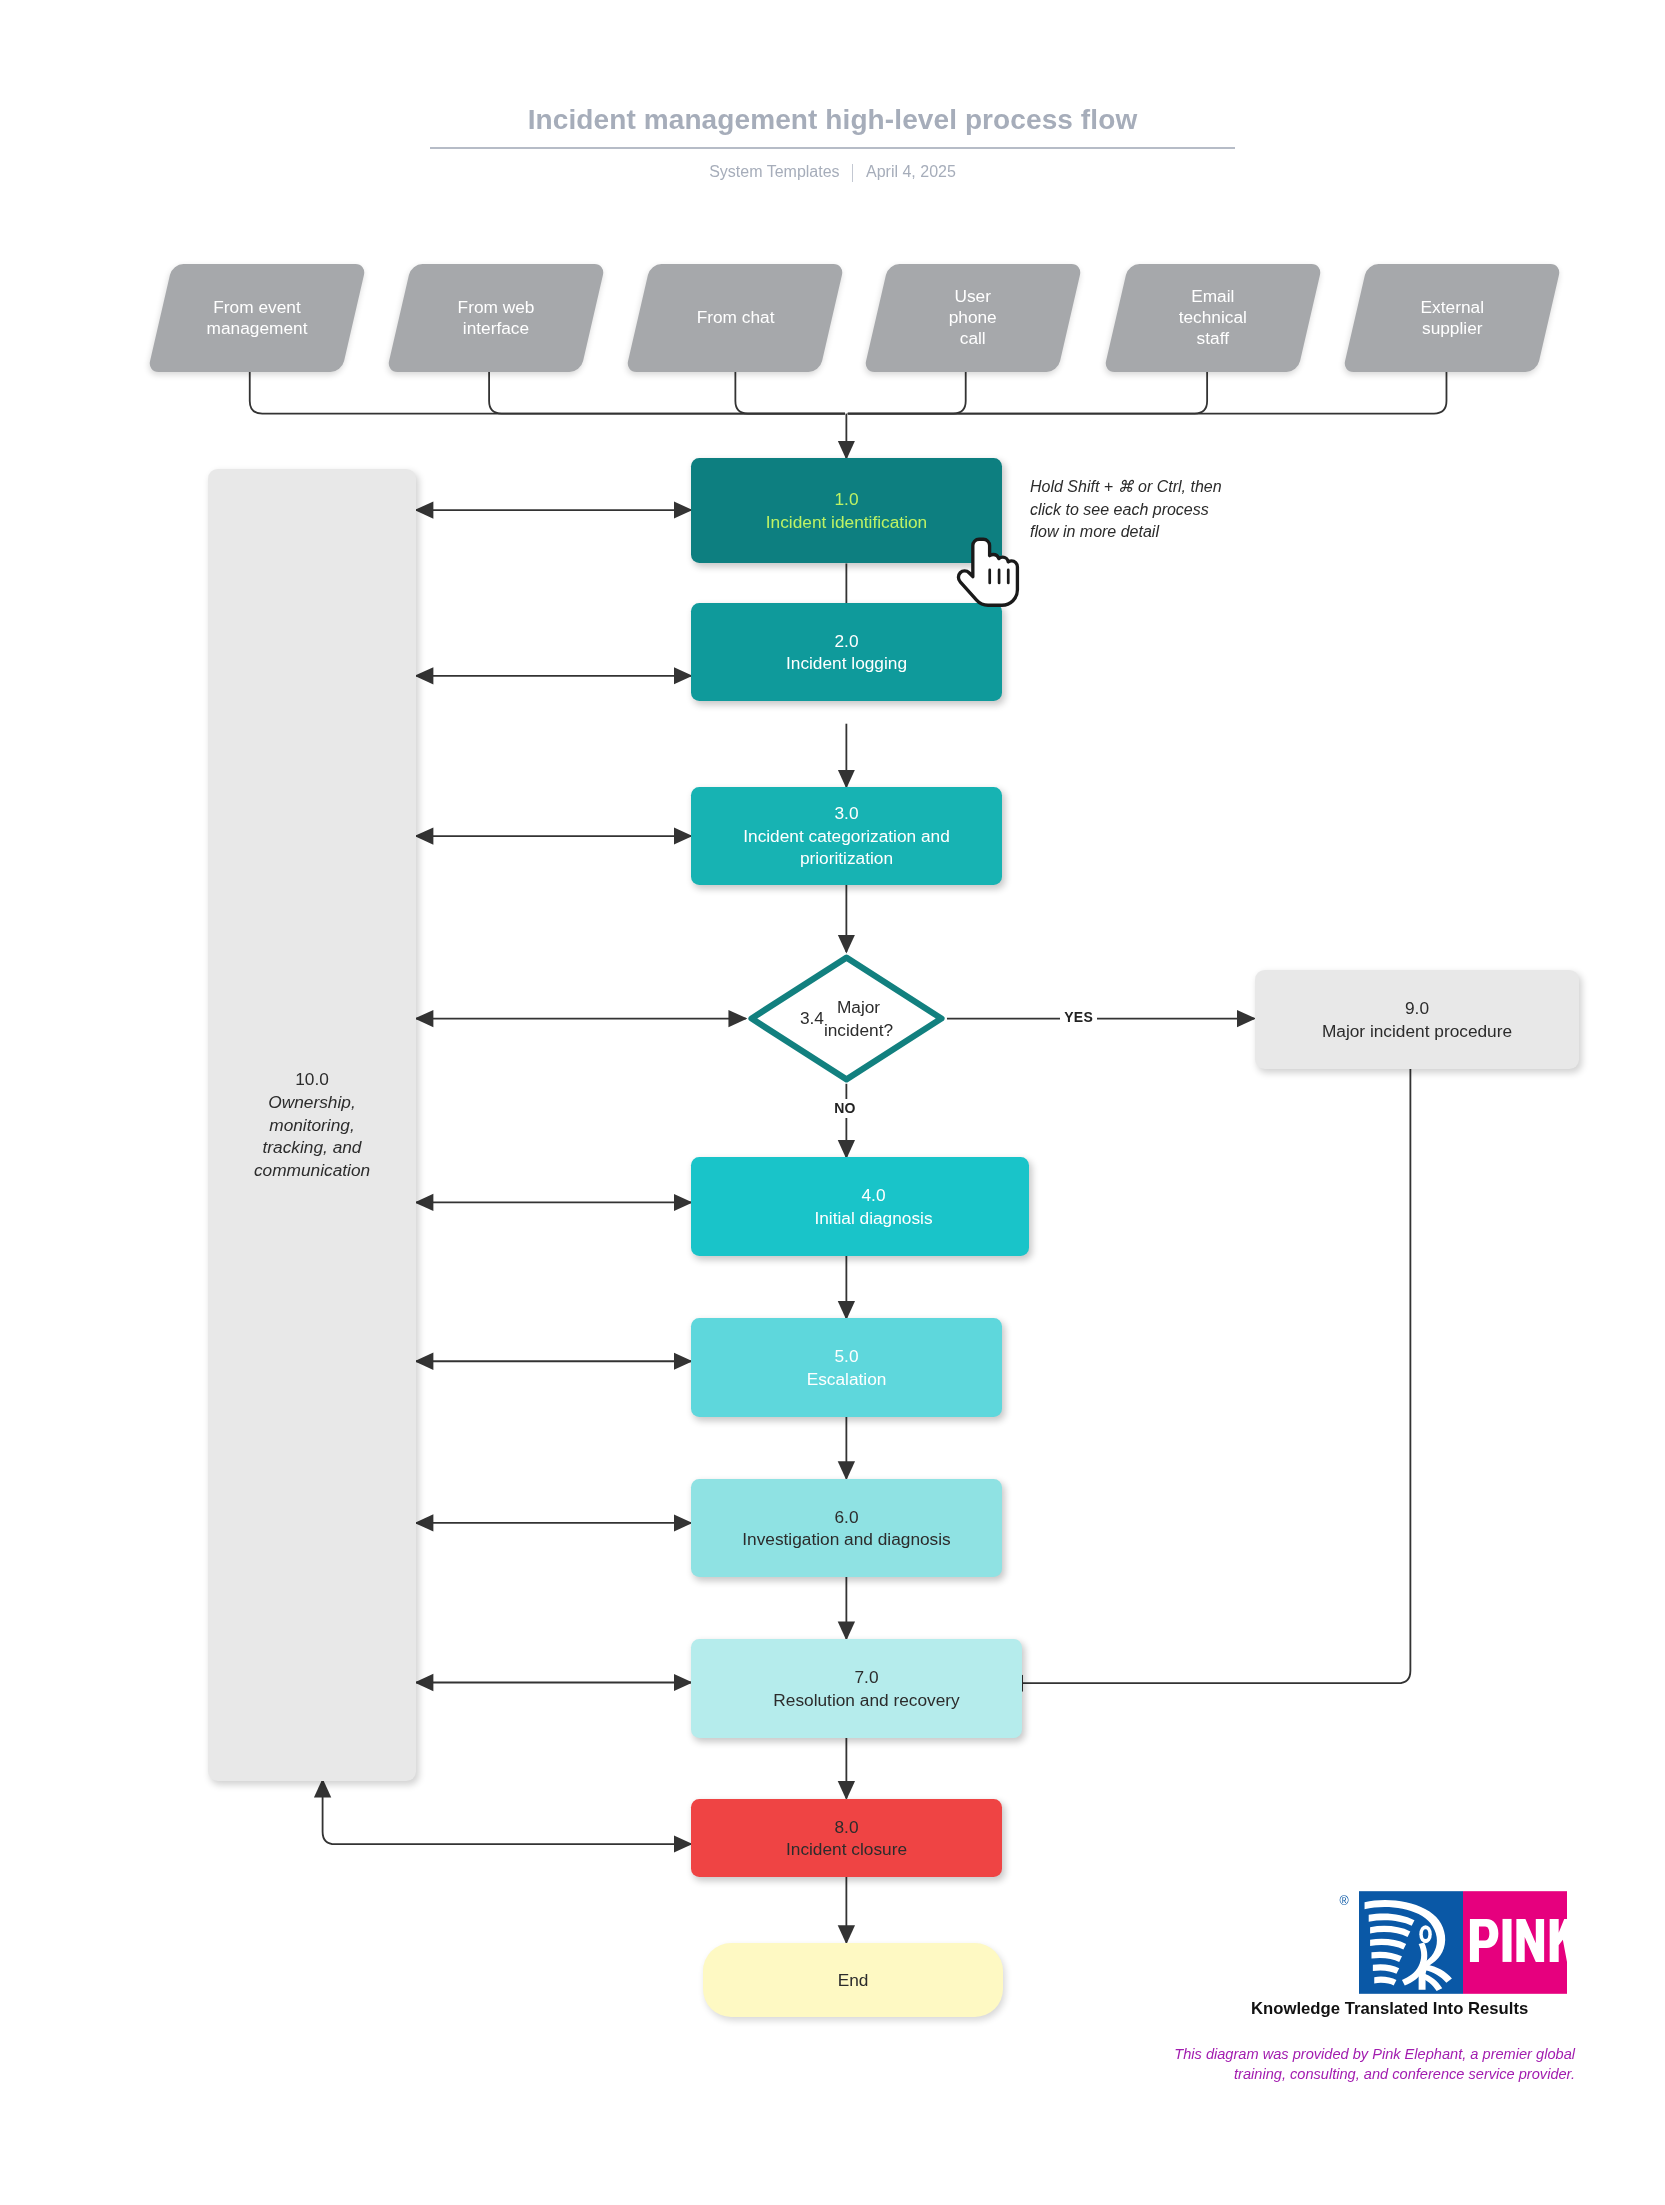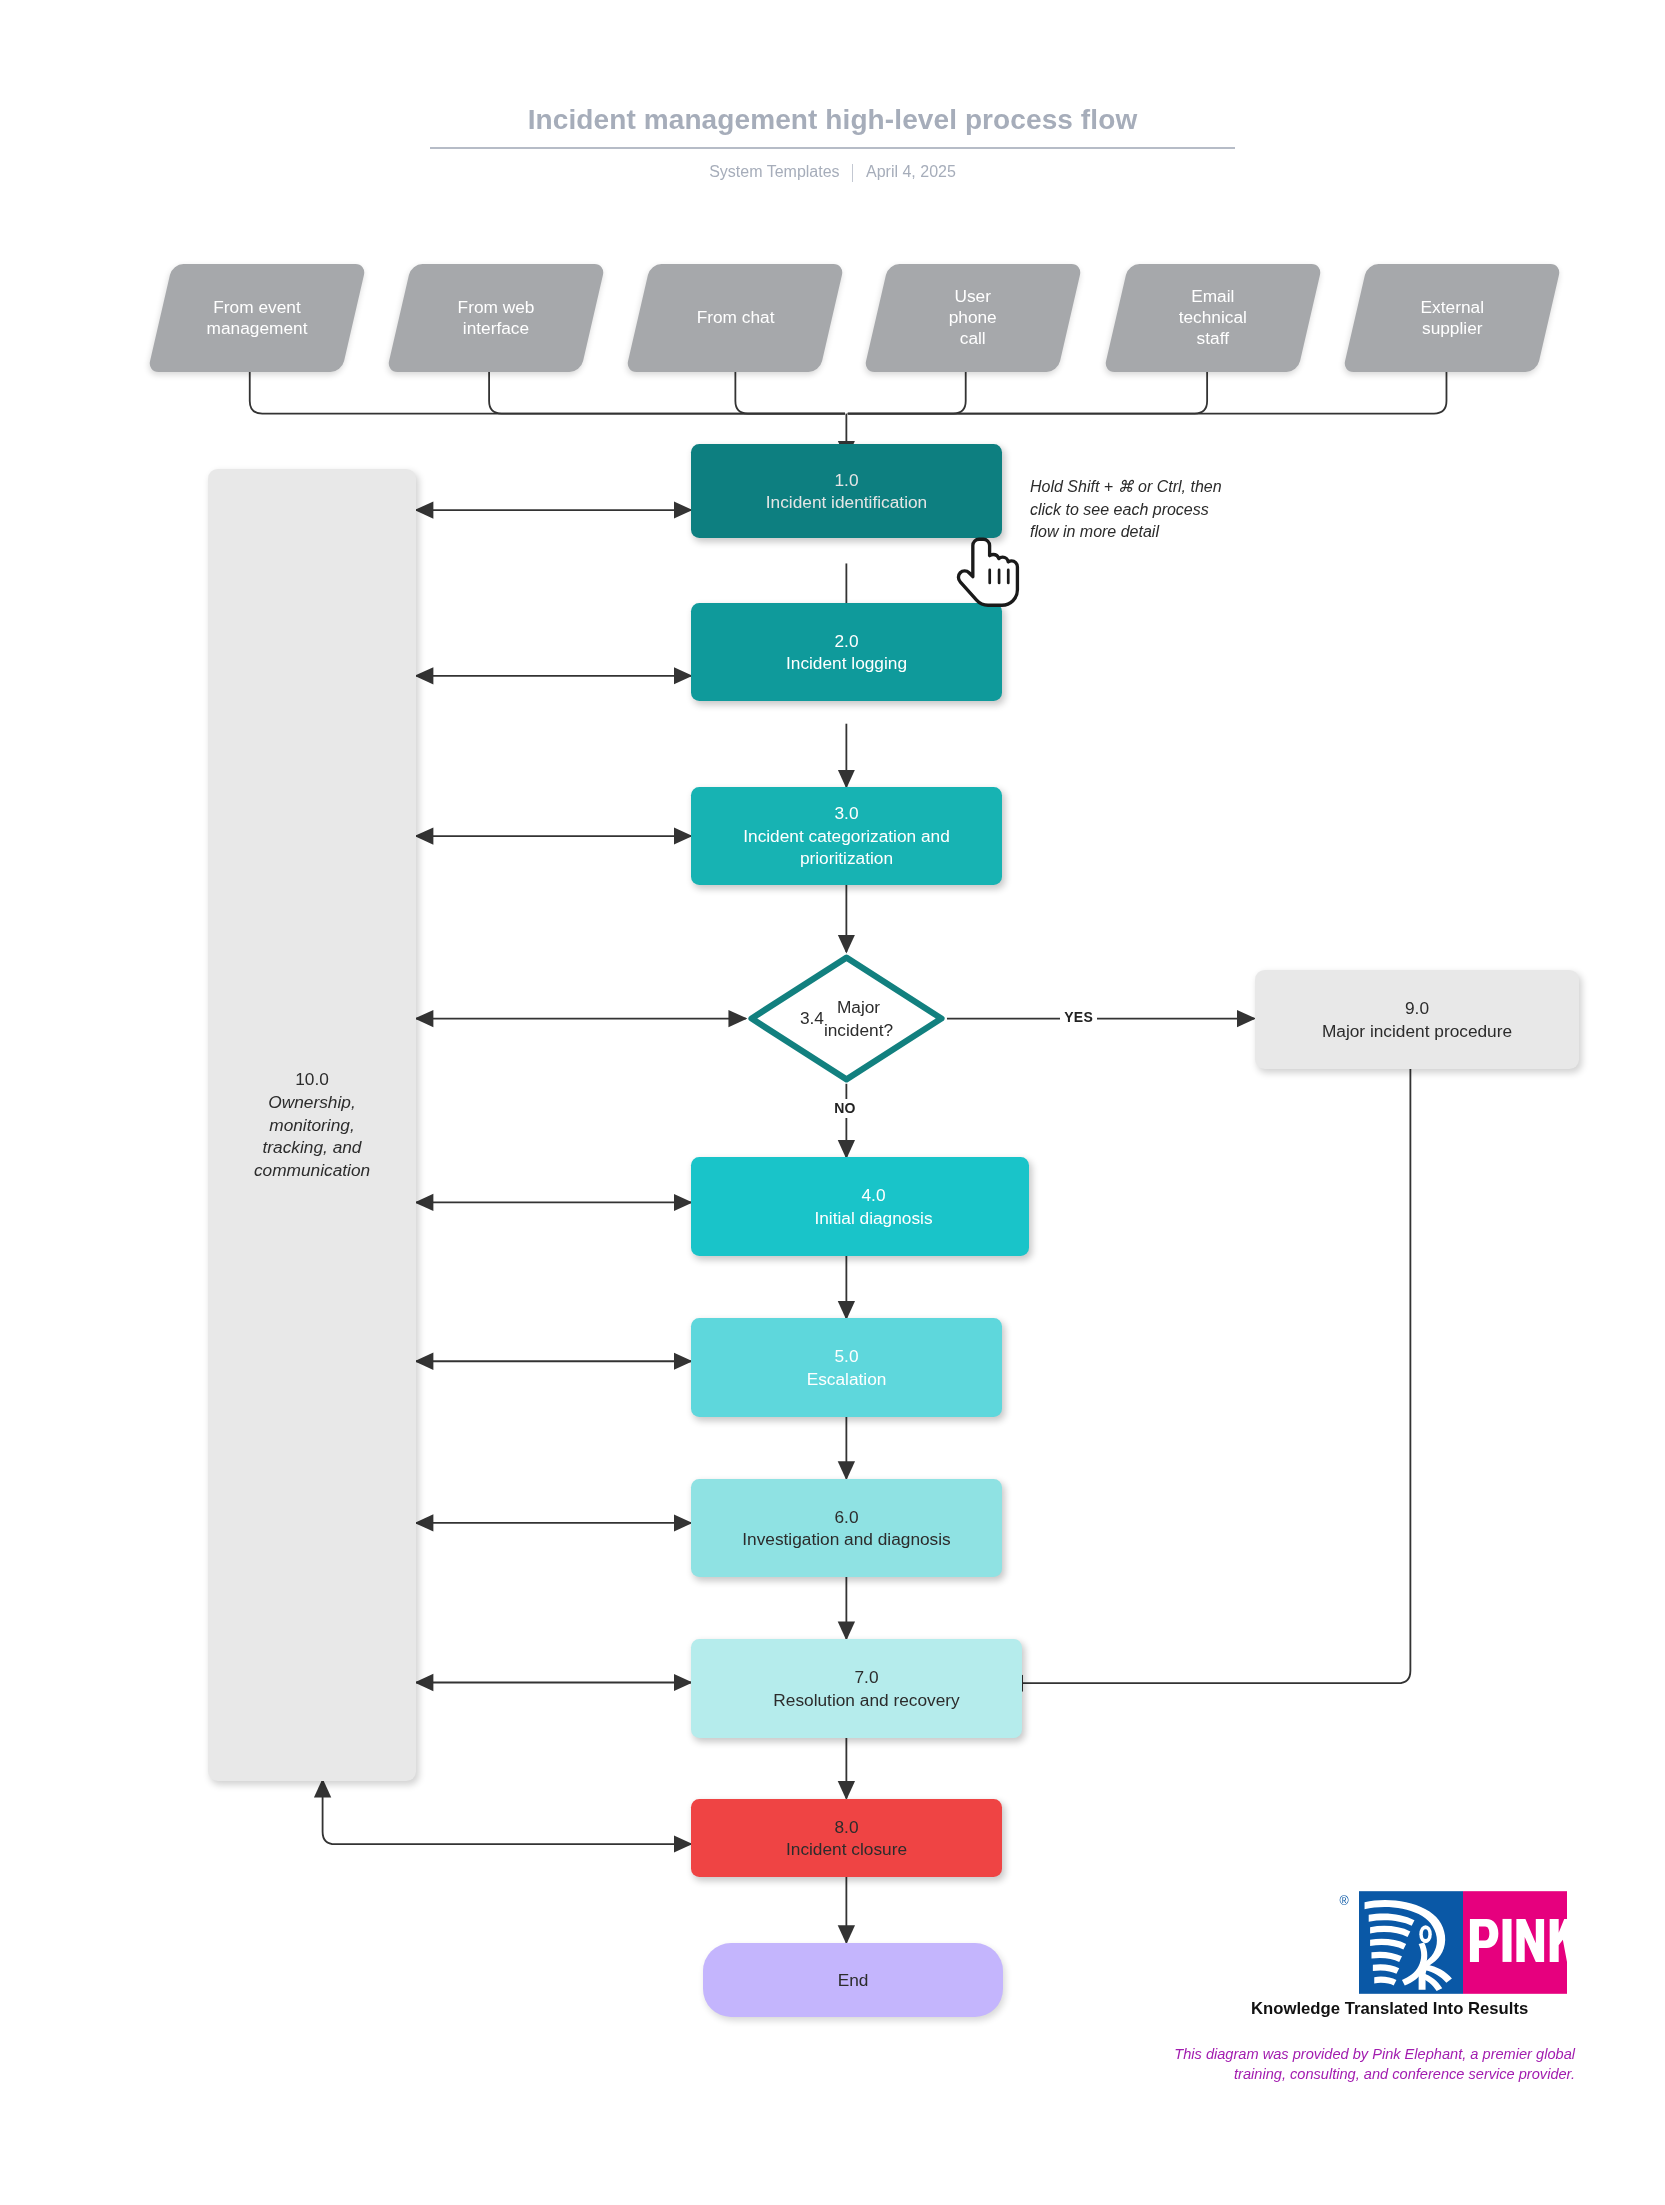--- a/index.html
+++ b/index.html
@@ -140,21 +140,21 @@
     flex-direction: column;
     align-items: center;
     justify-content: center;
     text-align: center;
     font-size: 17.3px;
     line-height: 1.32;
     box-shadow: 2.1px 3.5px 7.6px rgba(0,0,0,0.18);
   }
   .terminal {
     position: absolute;
-    background: #c4b5fd;
+    background: #fef9c3;
     color: #2c2c2c;
     border-radius: 28px;
     display: flex;
     align-items: center;
     justify-content: center;
     font-size: 17.3px;
     box-shadow: 2.1px 3.5px 7.6px rgba(0,0,0,0.16);
   }
 
   
@@ -303,21 +303,21 @@
   </div>
 
   <div class="sidebox" style="left:208px; top:469px; width:208px; height:1312px;">
     <span class="num">10.0</span>
     <span class="lbl" style="white-space:pre-line;font-style:italic;">Ownership,
 monitoring,
 tracking, and
 communication</span>
   </div>
 
-  <div class="proc" style="left:691px; top:444px; width:311px; height:94px; background:#0d7f80; color:#e5e5e5;">
+  <div class="proc" style="left:691px; top:458px; width:311px; height:105px; background:#0d7f80; color:#bef264;">
     <span class="num">1.0</span>
     <span class="lbl">Incident identification</span>
   </div>
 
   <div class="proc" style="left:691px; top:603px; width:311px; height:98px; background:#0f9a9b; color:#ffffff;">
     <span class="num">2.0</span>
     <span class="lbl">Incident logging</span>
   </div>
 
   <div class="proc" style="left:691px; top:787px; width:311px; height:98px; background:#17b3b3; color:#ffffff;">

